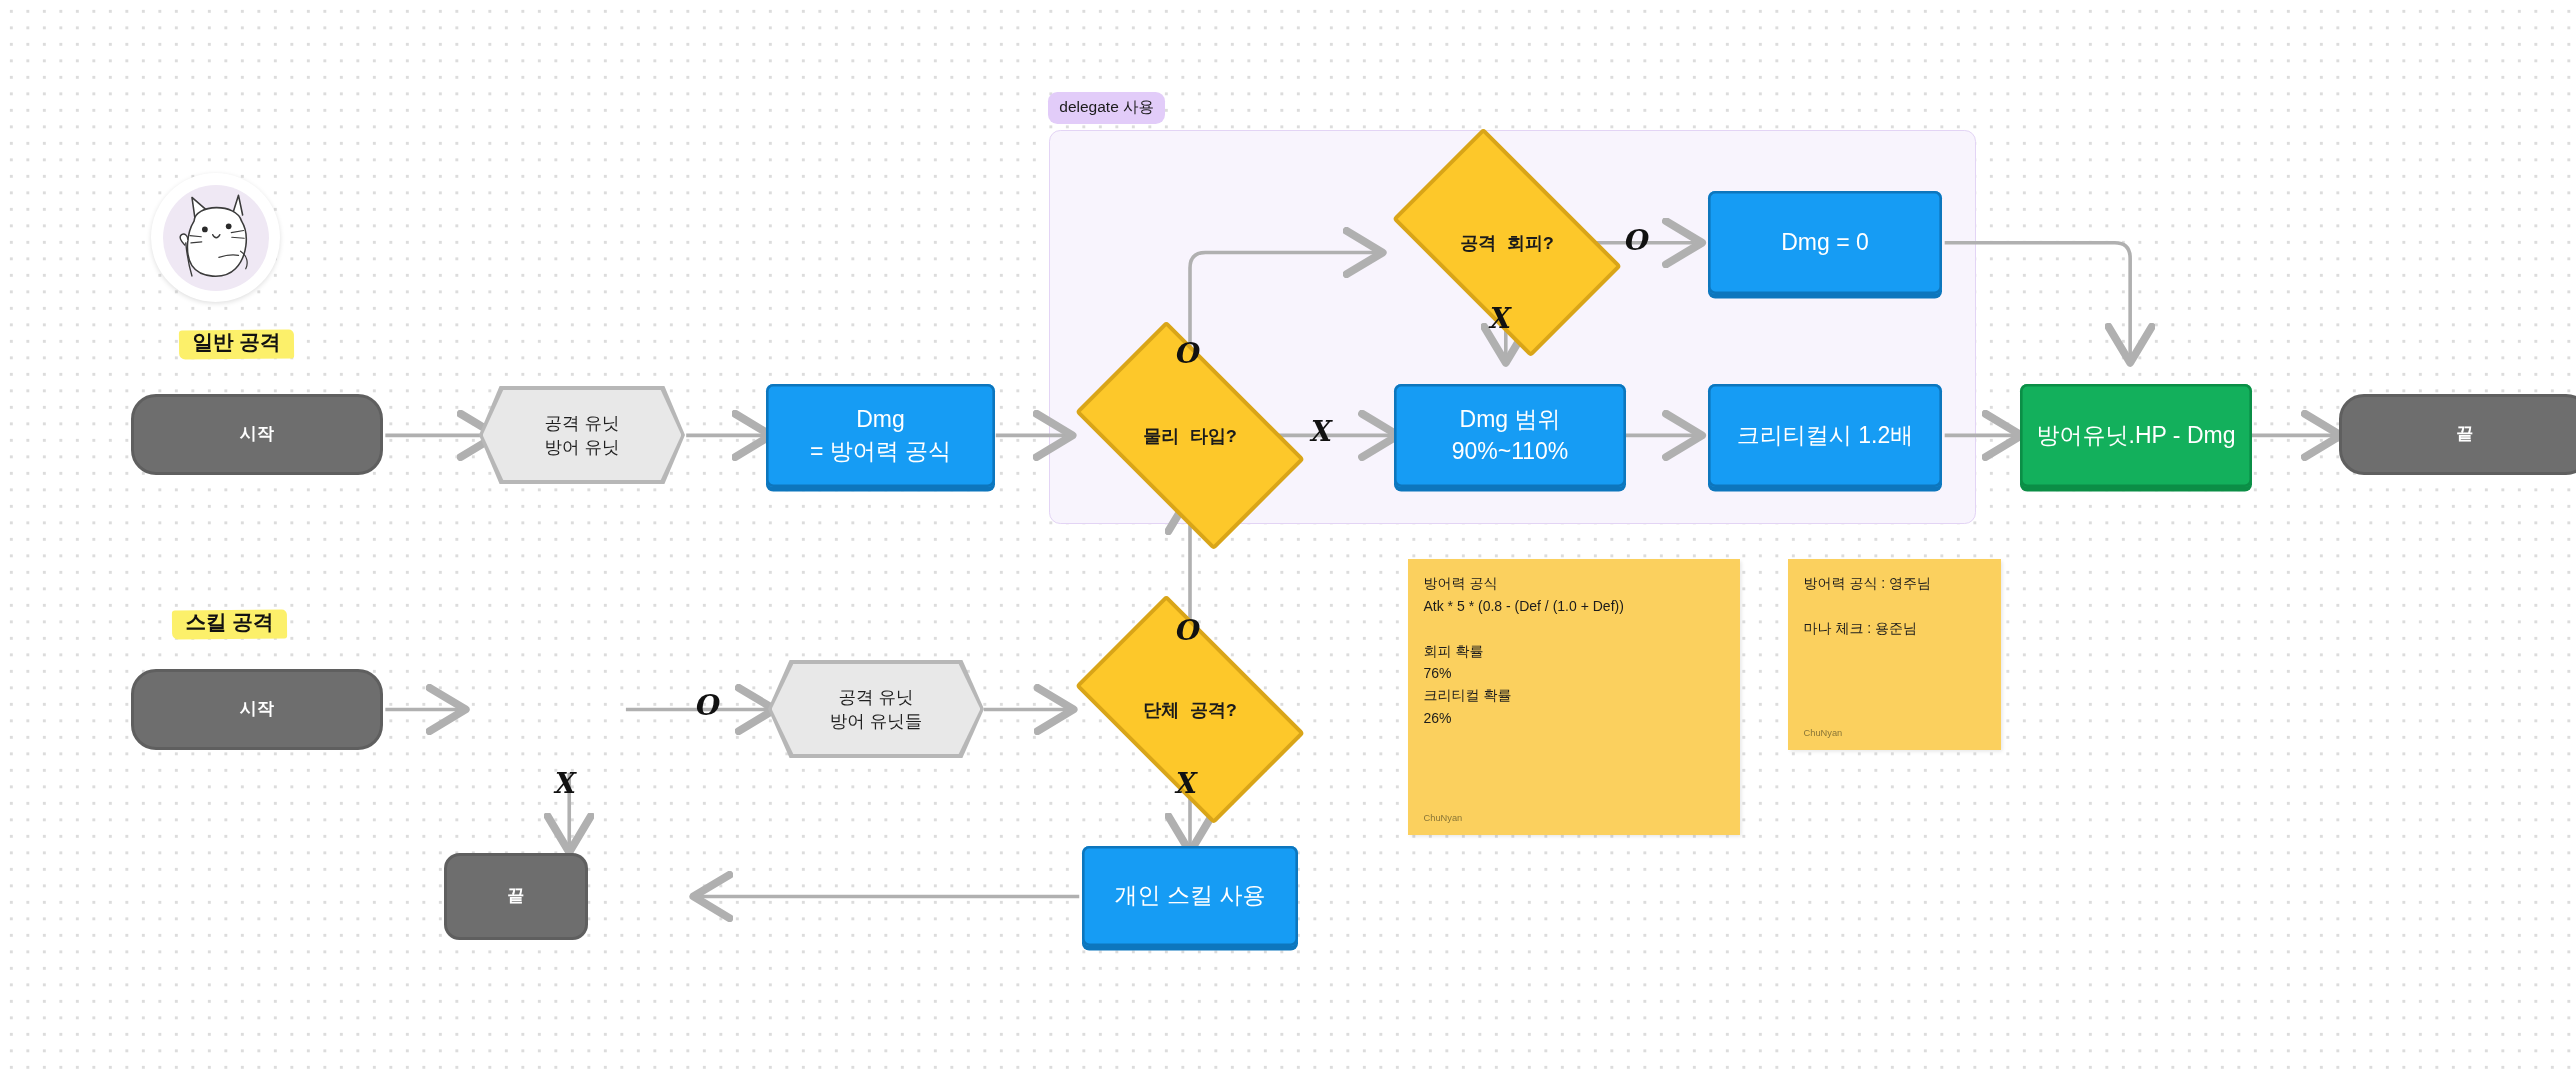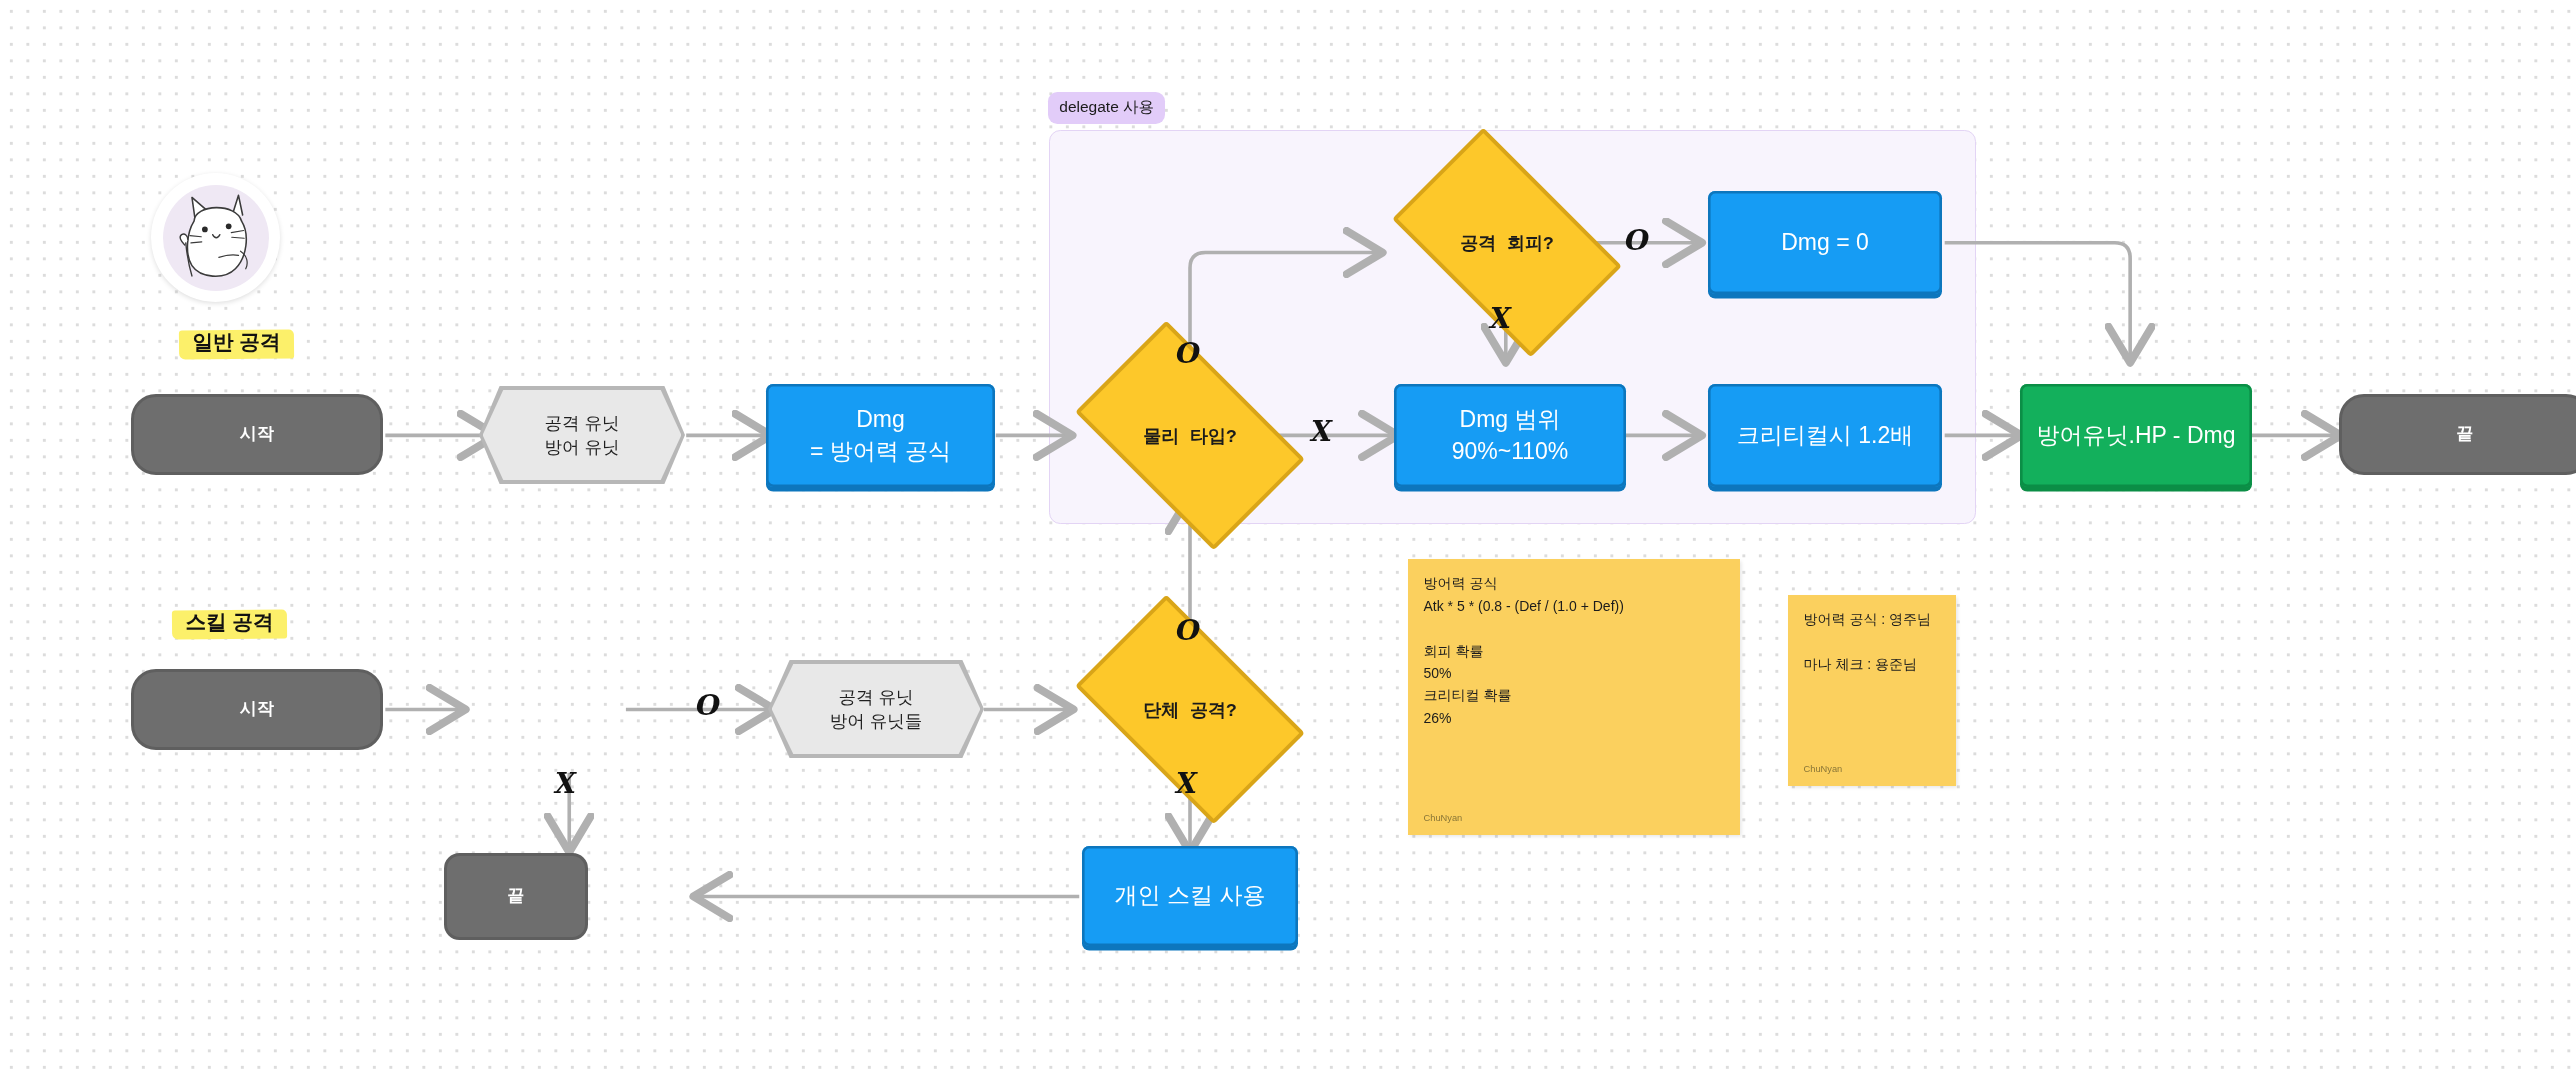--- a/index.html
+++ b/index.html
@@ -255,27 +255,27 @@
   <div class="mark o" style="left:696px;top:689px;">O</div>
   <div class="mark x" style="left:555px;top:768px;">X</div>
   <div class="mark o" style="left:1176px;top:614px;">O</div>
   <div class="mark x" style="left:1176px;top:768px;">X</div>
 
   <div class="sticky" style="left:1408px;top:559px;width:332px;height:276px;">
     <div class="ln">방어력 공식</div>
     <div class="ln">Atk * 5 * (0.8 - (Def / (1.0 + Def))</div>
     <div class="ln">&nbsp;</div>
     <div class="ln">회피 확률</div>
-    <div class="ln">50%</div>
+    <div class="ln">76%</div>
     <div class="ln">크리티컬 확률</div>
     <div class="ln">26%</div>
     <div class="author">ChuNyan</div>
   </div>
 
-  <div class="sticky" style="left:1788px;top:559px;width:168px;height:191px;margin-top:36px;">
+  <div class="sticky" style="left:1788px;top:559px;width:213px;height:191px;">
     <div class="ln">방어력 공식 : 영주님</div>
     <div class="ln">&nbsp;</div>
     <div class="ln">마나 체크 : 용준님</div>
     <div class="author">ChuNyan</div>
   </div>
 
 </div>
 
 
 </body></html>

